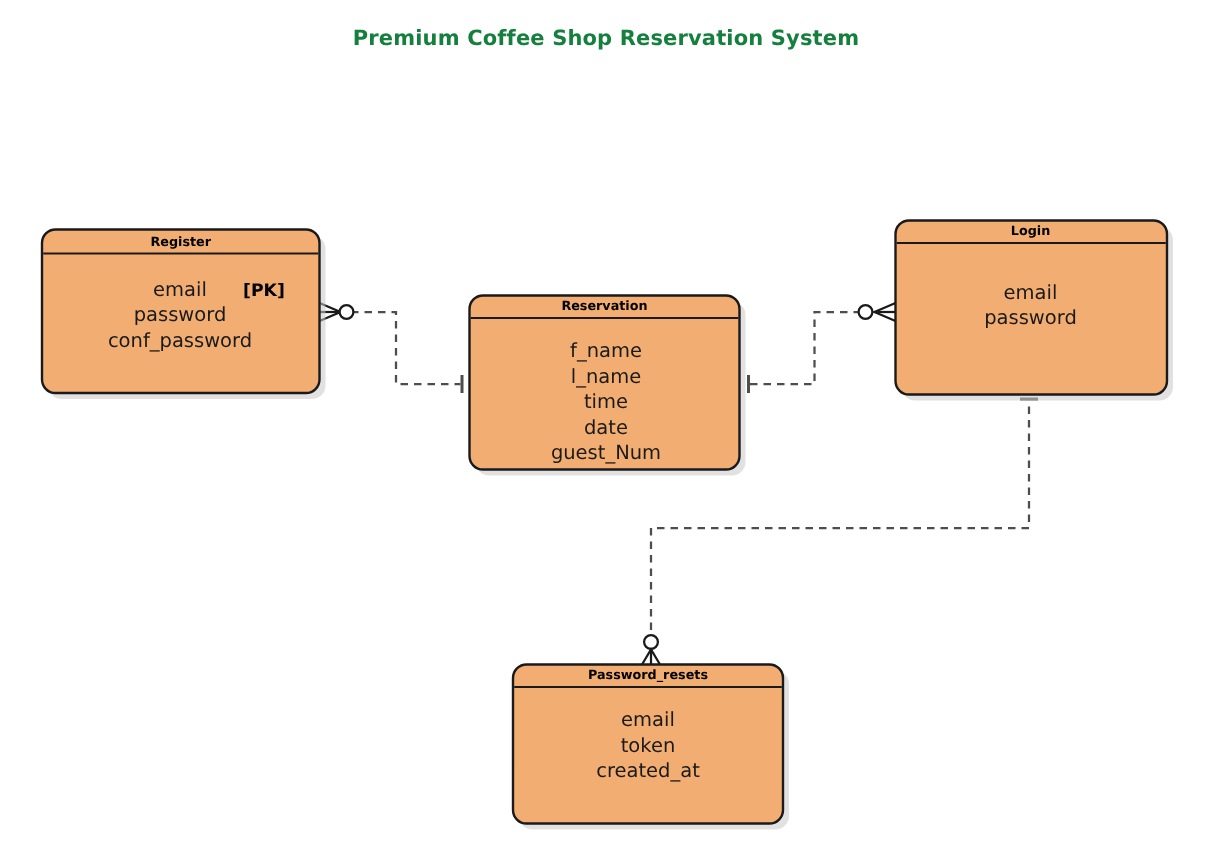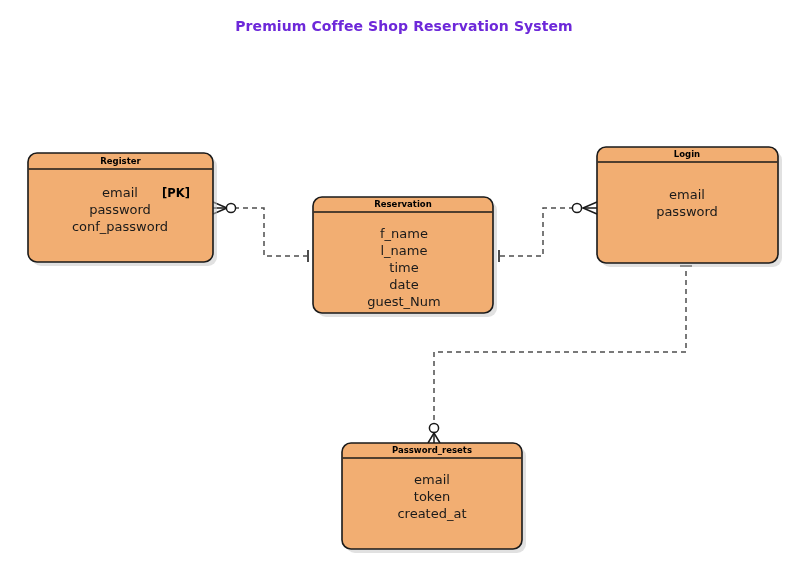--- a/index.html
+++ b/index.html
@@ -16,21 +16,21 @@
   }
   #diagram-title {
     position: absolute;
     top: 18px;
     left: 0;
     width: 808px;
     text-align: center;
     font-family: "DejaVu Sans", sans-serif;
     font-size: 14px;
     font-weight: bold;
-    color: #6d28d9;
+    color: #15803d;
     letter-spacing: 0.1px;
   }
   #er-canvas {
     position: absolute;
     top: 0;
     left: 0;
   }
   .entity-shadow {
     fill: #c9c9c9;
     opacity: 0.55;

